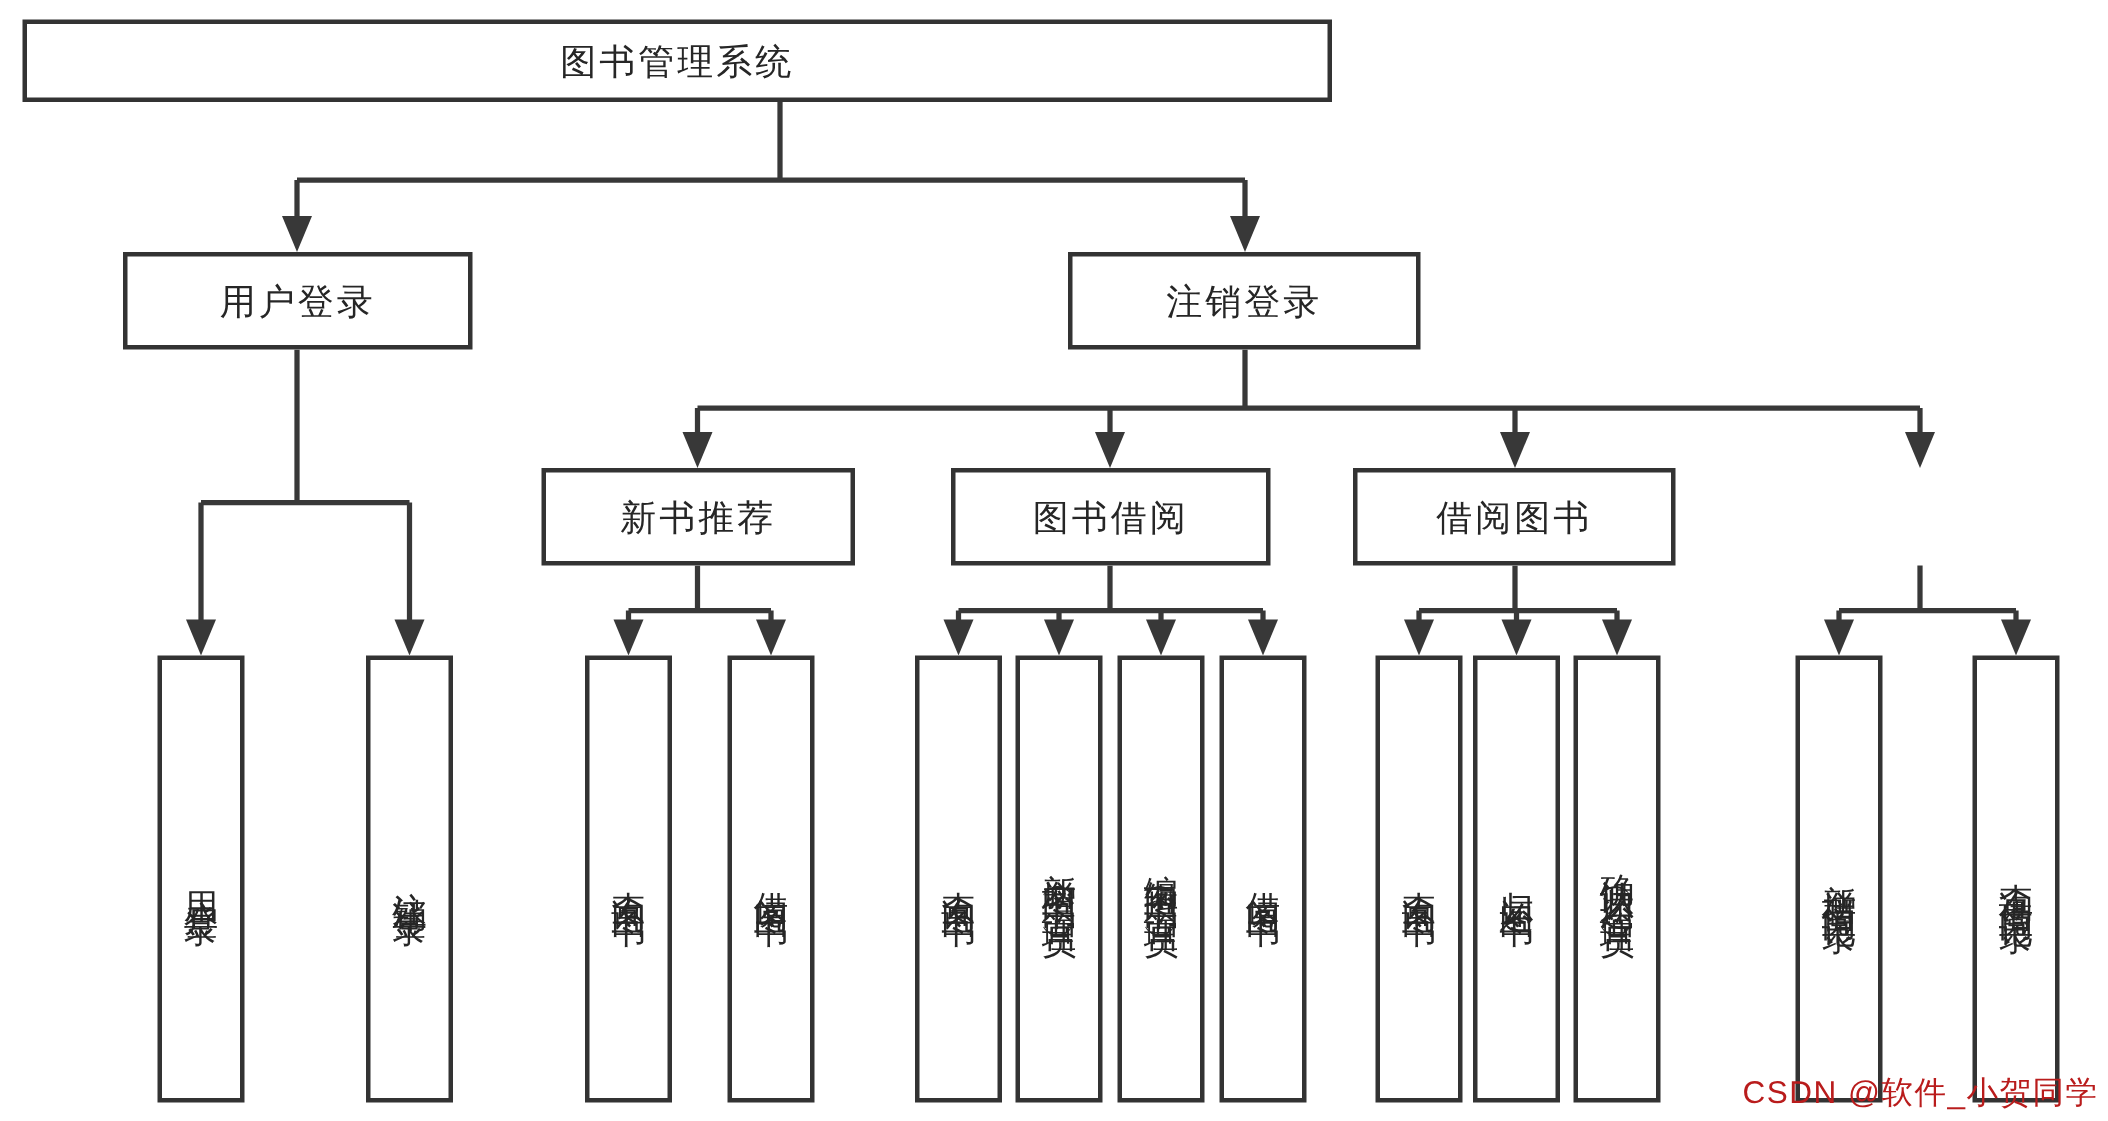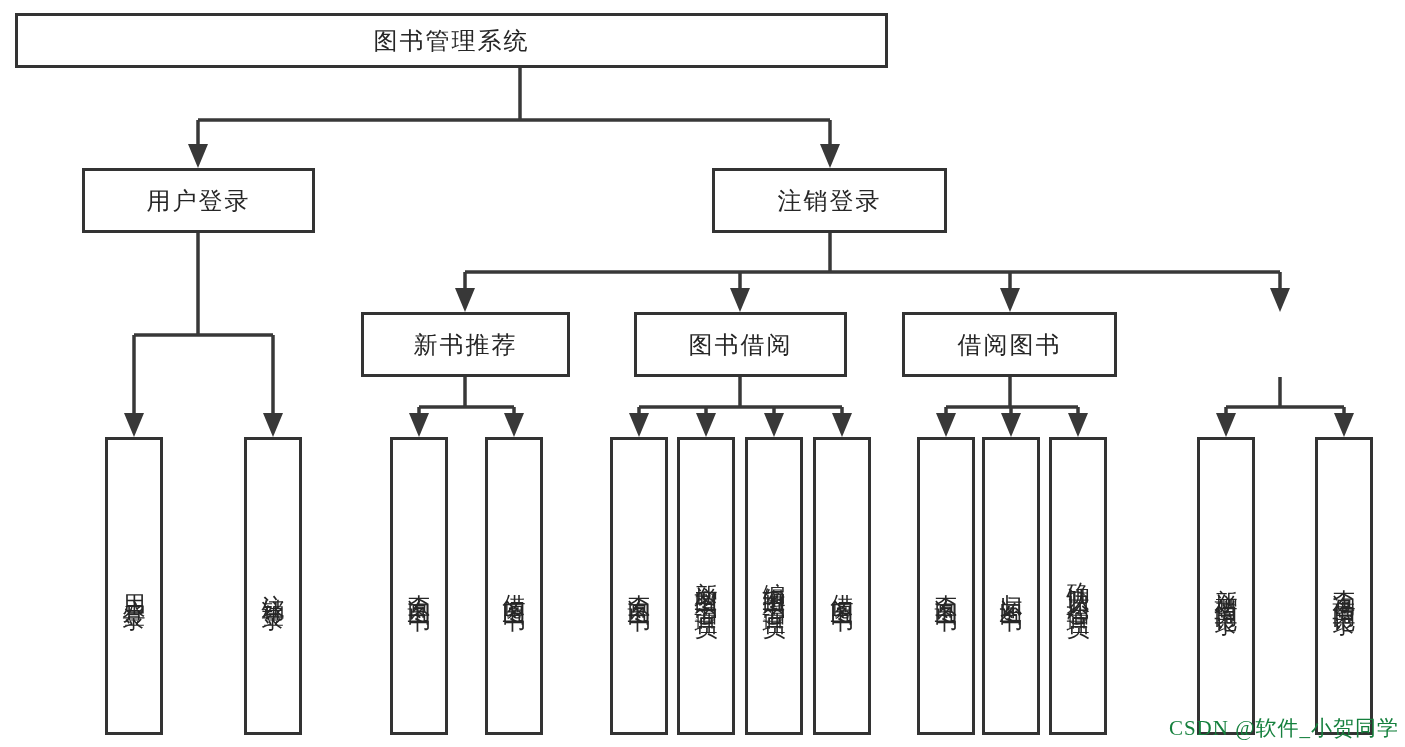--- a/index.html
+++ b/index.html
@@ -49,24 +49,23 @@
     text-orientation: mixed;
     font-size: 23px;
     letter-spacing: 5px;
     line-height: 1;
   }
   .watermark {
     position: absolute;
     right: 6px;
     bottom: 5px;
     font-size: 21px;
-    color: #15803d;
+    color: #b91c1c;
     letter-spacing: 1px;
     white-space: nowrap;
-    font-family: Liberation Serif, serif;
   }
 </style>
 </head>
 <body>
 
 <div id="canvas">
 
   <svg id="connectors" viewBox="0 0 1405 747" xmlns="http://www.w3.org/2000/svg">
       <line x1="520" y1="68" x2="520" y2="120" stroke="#383838" stroke-width="3.5"></line>
       <line x1="198" y1="120" x2="830" y2="120" stroke="#383838" stroke-width="3.5"></line>

